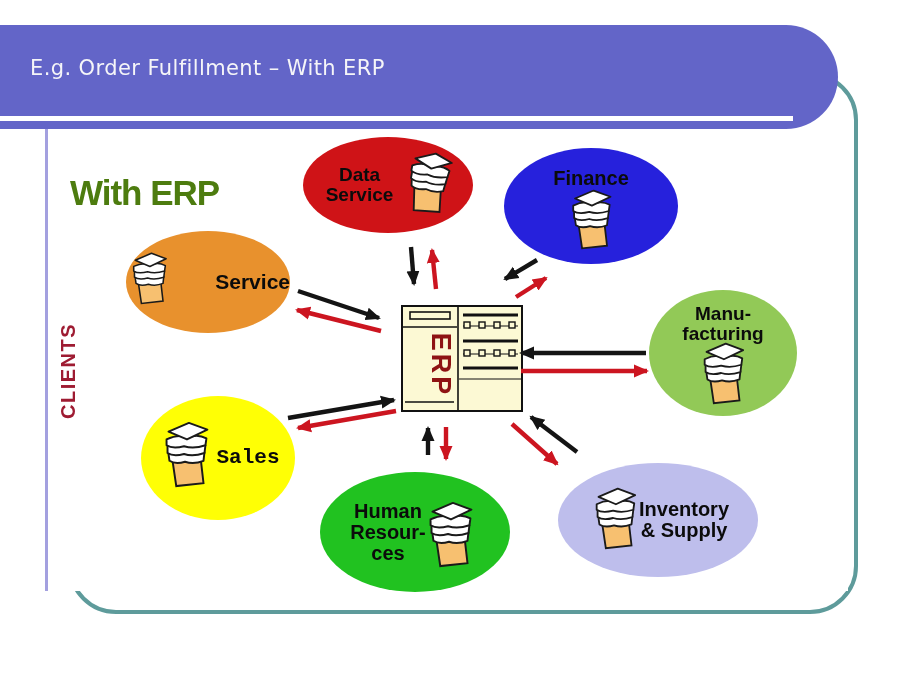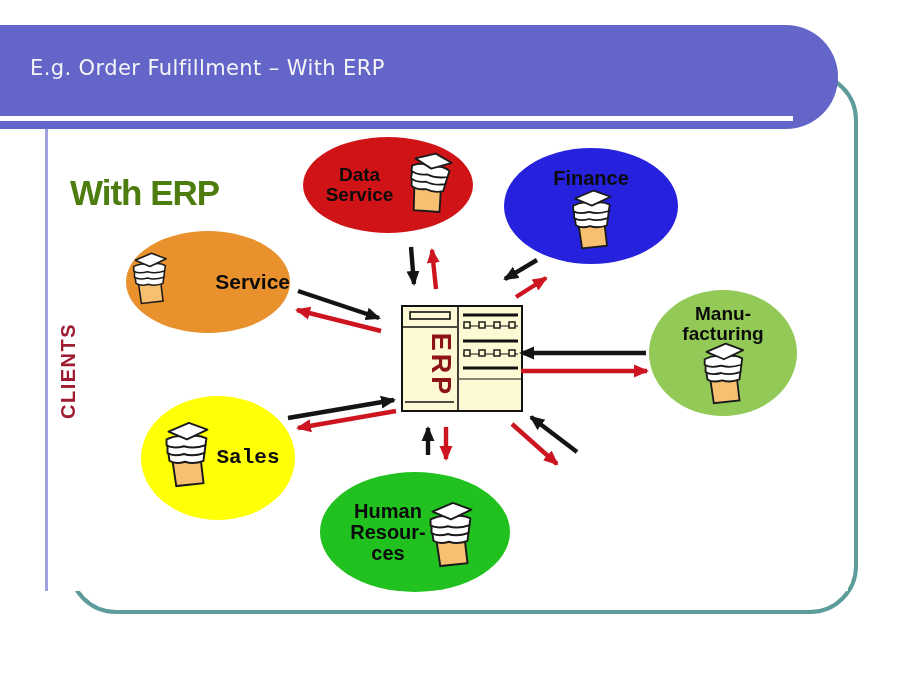--- a/index.html
+++ b/index.html
@@ -145,20 +145,29 @@
       <div class="lbl">
         <div>Human</div>
         <div>Resour-</div>
         <div>ces</div>
       </div>
       <svg class="paper">
           <use href="#paper-stack"></use>
         </svg>
     </div>
 
+    <div class="node n-inv" style="background: rgb(190, 190, 236);">
+      <svg class="paper">
+          <use href="#paper-stack"></use>
+        </svg>
+      <div class="lbl">
+        <div>Inventory</div>
+        <div>&amp; Supply</div>
+      </div>
+    </div>
 
     <svg class="erp-box" viewBox="0 0 122 107">
       <rect x="1" y="1" width="120" height="105" fill="#FCF9D4" stroke="#111" stroke-width="2"></rect>
       <line x1="57" y1="1" x2="57" y2="106" stroke="#111" stroke-width="1.6"></line>
       <rect x="9" y="7" width="40" height="7" fill="#FCF9D4" stroke="#111" stroke-width="1.6"></rect>
       <line x1="2" y1="22" x2="56" y2="22" stroke="#111" stroke-width="1.4"></line>
       <line x1="4" y1="97" x2="53" y2="97" stroke="#111" stroke-width="1.6"></line>
       <text transform="rotate(90 38 60)" x="38" y="60" text-anchor="middle" dominant-baseline="middle" font-family="Liberation Sans, sans-serif" font-size="27" font-weight="bold" letter-spacing="3" fill="#8E1313">ERP</text>
       <g stroke="#111">
         <line x1="62" y1="10" x2="117" y2="10" stroke-width="3"></line>

